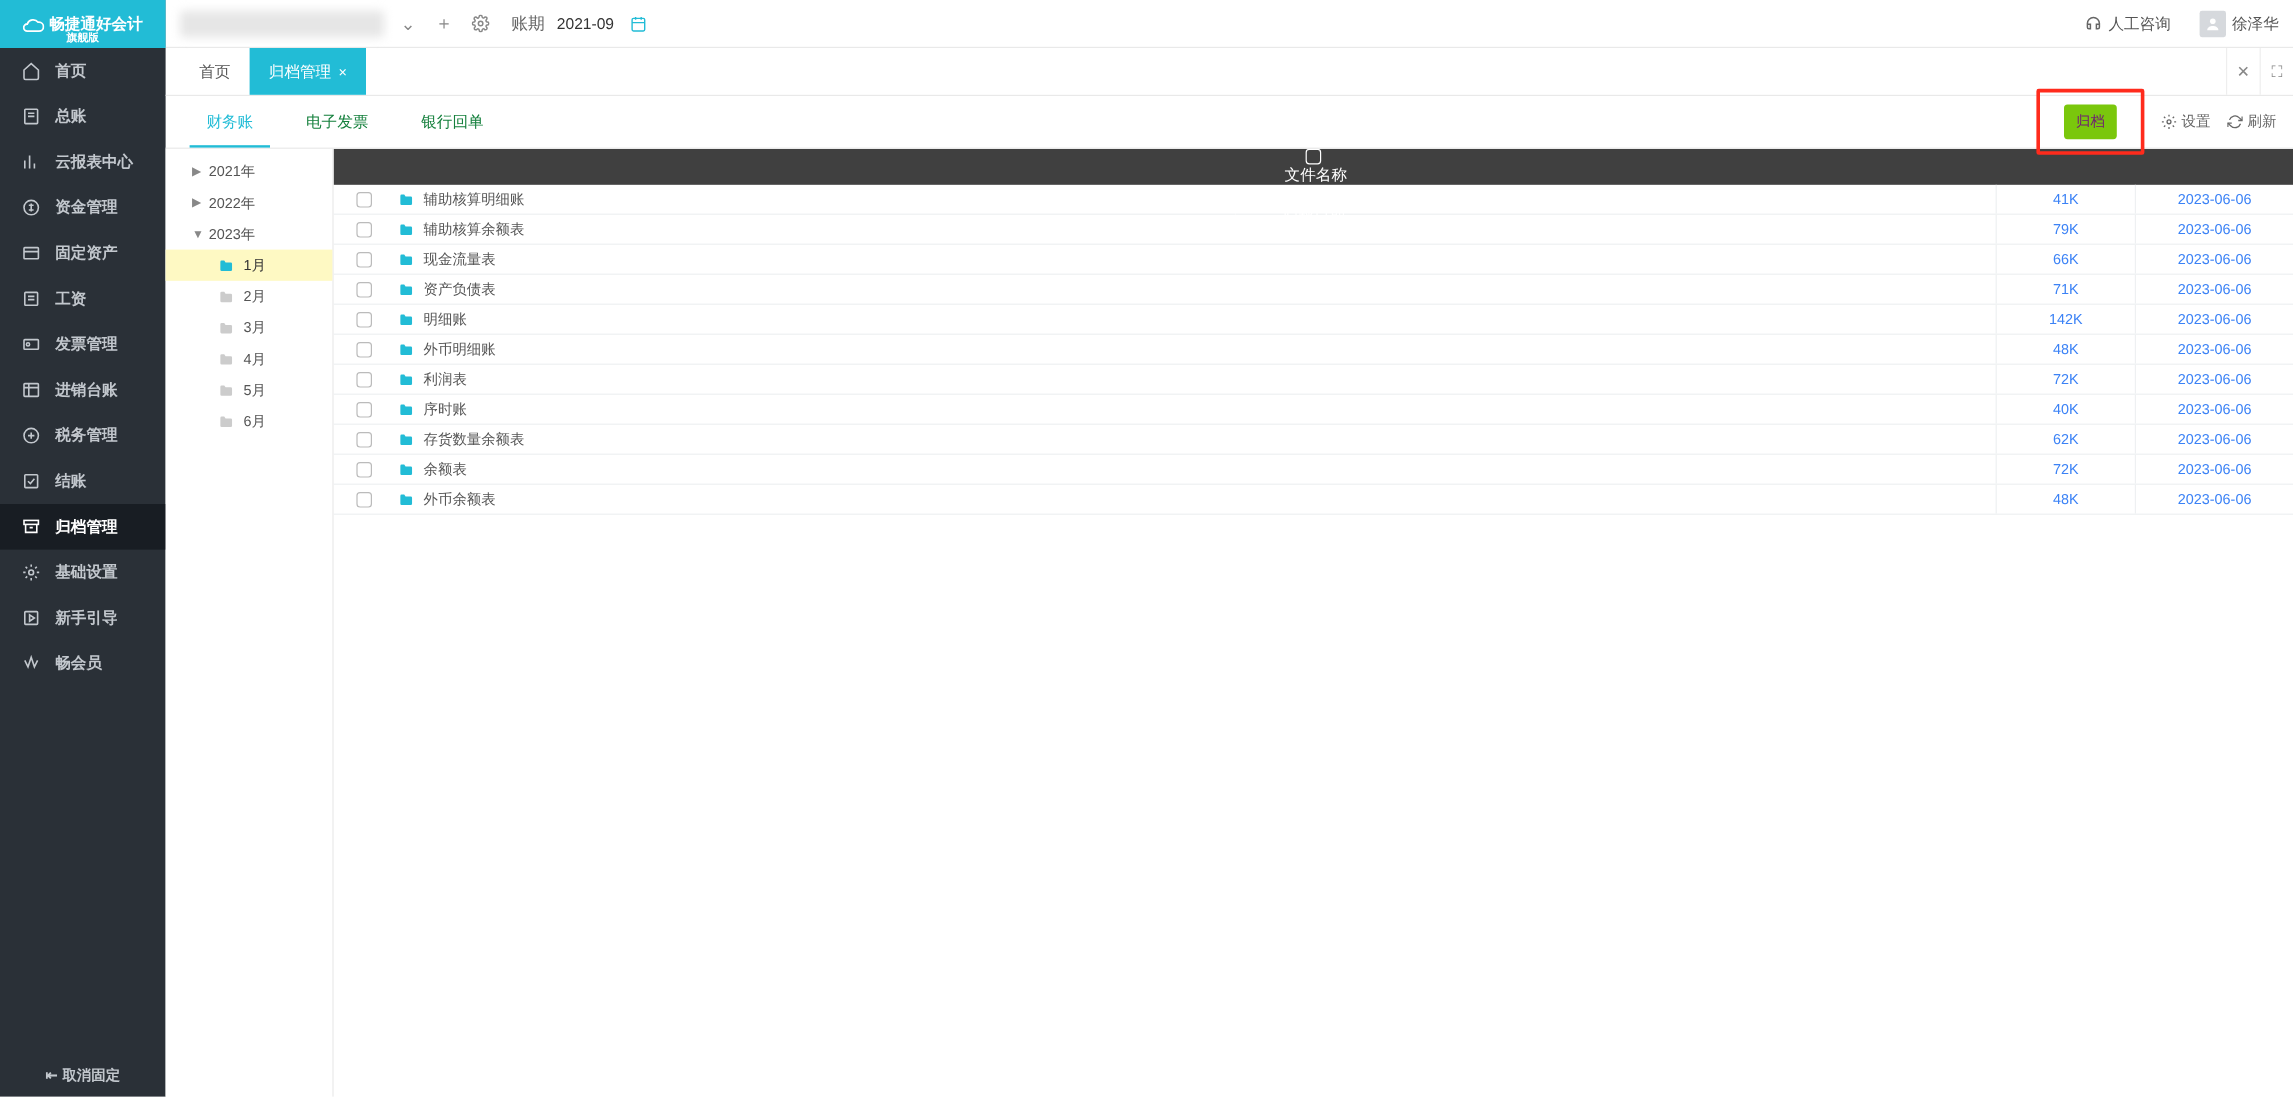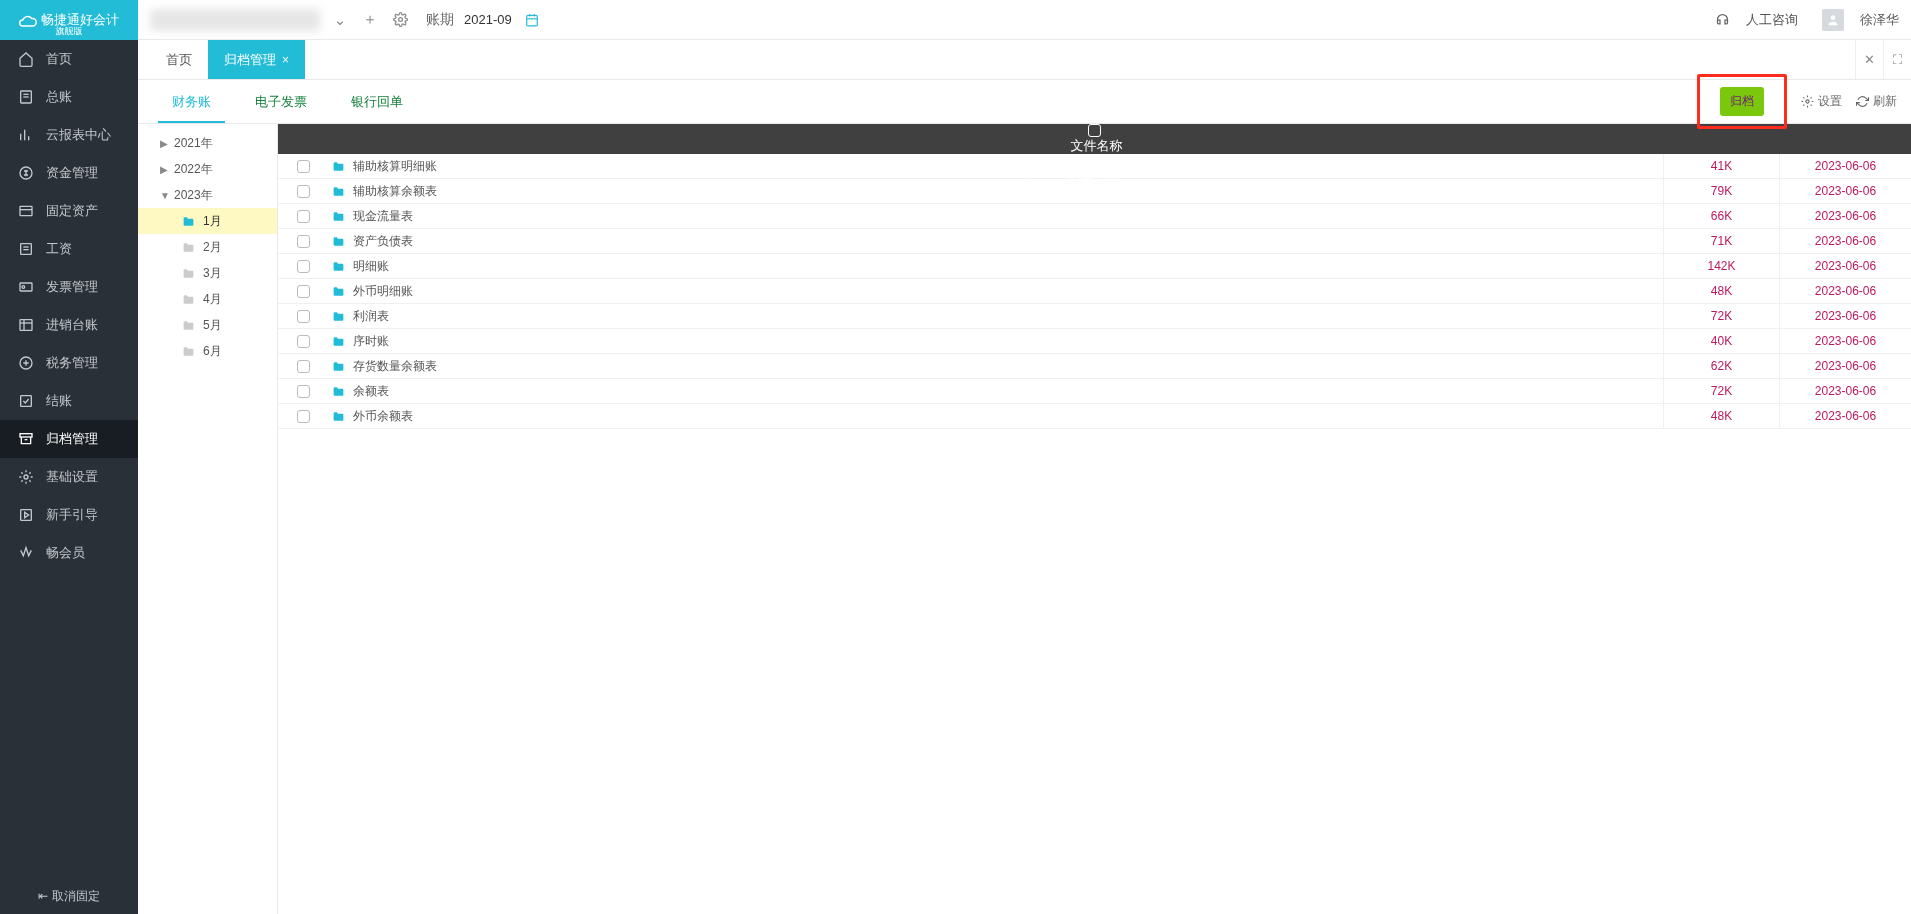--- a/index.html
+++ b/index.html
@@ -1,38 +1,38 @@
 <!DOCTYPE html>
 <html><head>
 <meta charset="utf-8">
 <style>
 *{box-sizing:border-box;margin:0;padding:0;}
 body{font-family:"Microsoft YaHei","PingFang SC",Arial,sans-serif;font-size:13px;color:#333;background:#fff;overflow:hidden;}
 .app{display:flex;height:914px;width:1911px;position:relative;}
 
-.sidebar{width:138px;background:#2a3037;color:#b8bec5;display:flex;flex-direction:column;}
+.sidebar{width:138px;background:#2a3037;color:#b8bec5;display:flex;flex-direction:column;font-weight:bold;}
 .logo{background:#22bcd6;height:40px;display:flex;align-items:center;justify-content:center;gap:4px;color:#fff;font-size:13px;position:relative;}
 .logo .sub{position:absolute;bottom:2px;font-size:9px;right:50%;transform:translateX(50%);}
 .nav{flex:1;}
 .nav-item{height:38px;display:flex;align-items:center;gap:12px;padding-left:18px;cursor:pointer;color:#c2c7cd;font-size:13px;}
 .nav-item.active{background:#181d23;color:#fff;}
 .nav-item .ico{width:16px;height:16px;display:flex;align-items:center;justify-content:center;font-size:14px;}
 .unpin{height:36px;display:flex;align-items:center;justify-content:center;gap:4px;color:#c2c7cd;font-size:12px;cursor:pointer;}
 
 .main{flex:1;display:flex;flex-direction:column;min-width:0;}
 
 .titlebar{height:40px;background:#fff;border-bottom:1px solid #e9e9e9;display:flex;align-items:center;padding:0 12px;gap:10px;}
 .titlebar .company{filter:blur(4px);background:#e6e6e6;width:170px;height:22px;border-radius:3px;}
 .titlebar .caret-down{color:#22bcd6;font-size:14px;}
 .titlebar .icon-btn{color:#888;cursor:pointer;font-size:15px;display:flex;align-items:center;justify-content:center;width:20px;}
 .titlebar .period-label{color:#666;font-size:14px;margin-left:6px;}
 .titlebar .period-val{color:#333;font-size:13px;}
 .titlebar .cal-icon{color:#22bcd6;}
 .titlebar .spacer{flex:1;}
-.titlebar .right-link{color:#555;font-size:13px;display:flex;align-items:center;gap:16px;cursor:pointer;}
+.titlebar .right-link{color:#555;font-size:13px;display:flex;align-items:center;gap:5px;cursor:pointer;}
 .titlebar .avatar{width:22px;height:22px;background:#d6d9dd;border-radius:2px;display:flex;align-items:center;justify-content:center;color:#fff;}
 
 .pagetabs{height:40px;border-bottom:1px solid #e9e9e9;display:flex;align-items:stretch;padding-left:12px;}
 .pagetab{padding:0 16px;display:flex;align-items:center;color:#555;font-size:13px;cursor:pointer;gap:6px;position:relative;}
 .pagetab.active{background:#22bcd6;color:#fff;}
 .pagetab .close{font-size:12px;}
 .pagetabs .spacer{flex:1;}
 .pagetabs .win-btn{width:28px;display:flex;align-items:center;justify-content:center;color:#888;cursor:pointer;border-left:1px solid #eee;}
 
 .subtabs{height:44px;display:flex;align-items:center;padding:0 0 0 12px;border-bottom:1px solid #e9e9e9;position:relative;}
@@ -53,21 +53,21 @@
 .tree-month .folder{color:#22bcd6;font-size:12px;}
 .tree-month:not(.active) .folder{color:#ccc;}
 
 .table-panel{flex:1;overflow:auto;}
 .thead{height:30px;background:#404040;color:#fff;display:flex;align-items:center;font-size:13px;flex-direction:column;}
 .col-chk{width:50px;display:flex;justify-content:center;}
 .col-name{flex:1;padding-left:4px;display:flex;align-items:center;gap:8px;}
 .col-size{width:116px;text-align:right;border-left:1px solid rgba(255,255,255,0.3);margin-left:20px;}
 .col-date{width:132px;text-align:center;border-left:1px solid rgba(255,255,255,0.3);}
 .trow{height:25px;border-bottom:1px solid #eef0f2;display:flex;align-items:center;color:#555;font-size:12px;}
-.trow .col-size,.trow .col-date{border-left:1px solid #eef0f2;color:#be185d;height:100%;display:flex;align-items:center;justify-content:center;}
+.trow .col-size,.trow .col-date{border-left:1px solid #eef0f2;color:#3b82f6;height:100%;display:flex;align-items:center;justify-content:center;}
 .file-icon{color:#22bcd6;font-size:12px;}
 .chk{appearance:none;width:13px;height:13px;border:1px solid #bbb;border-radius:3px;background:#fff;cursor:pointer;}
 .thead .chk{border-color:#fff;background:transparent;}
 svg{display:block;}
 </style>
 </head>
 <body>
 
 <div class="app">
 

